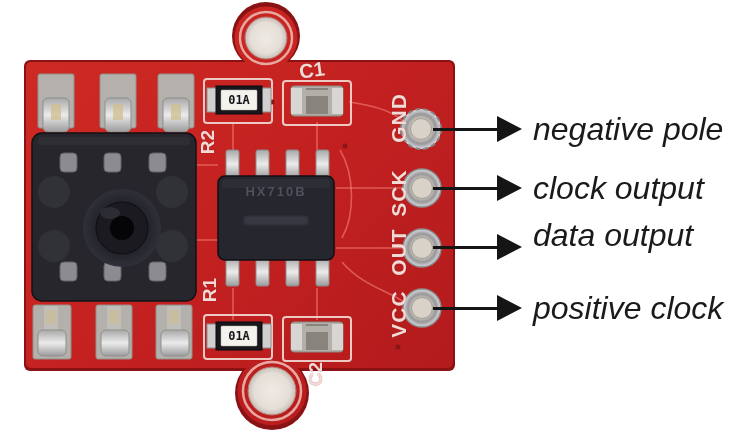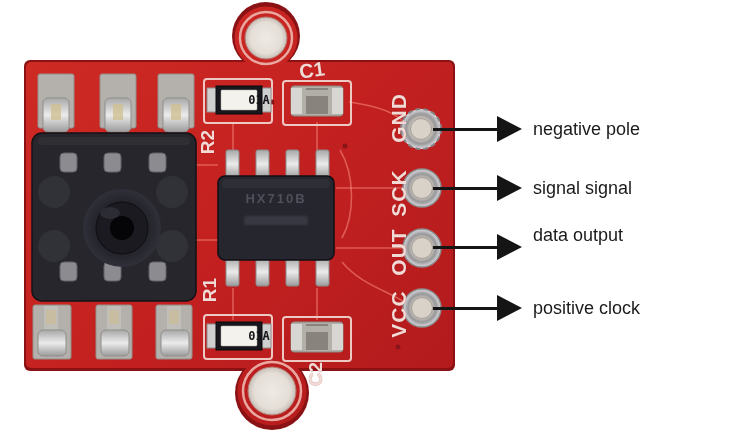--- a/index.html
+++ b/index.html
@@ -9,31 +9,31 @@
   .ov{position:absolute;z-index:3;}
   
   .silk{color:#f2dbd6;font-weight:bold;text-align:center;
         font-family:"Liberation Sans",sans-serif;
         text-shadow:0 0 1px rgba(120,10,10,.6);}
   .rot{transform:rotate(-90deg);}
   .pinname{width:64px;height:22px;line-height:22px;font-size:21px;letter-spacing:1px;left:367px;}
   .ref{width:40px;height:20px;line-height:20px;font-size:19px;}
   
   .rmark{width:36px;height:28px;line-height:20px;text-align:center;font-size:12px;
-         font-weight:bold;color:#15151a;font-family:"DejaVu Sans Mono",monospace;margin-left:20px;}
+         font-weight:bold;color:#15151a;font-family:"DejaVu Sans Mono",monospace;}
   .chipmark{width:104px;height:16px;line-height:16px;text-align:center;font-size:13px;
             font-weight:bold;letter-spacing:2px;color:#50505c;filter:blur(.6px);}
   .chipbar{width:64px;height:9px;background:#3c3c47;border-radius:2px;filter:blur(1.1px);opacity:.85;}
   
   .ann-line{height:3px;background:#151515;left:433px;width:64px;}
   .ann-arrow{width:0;height:0;left:497px;
              border-top:13px solid transparent;border-bottom:13px solid transparent;
              border-left:25px solid #151515;}
-  .ann-label{left:533px;height:34px;line-height:34px;font-size:18px;color:#1a1a1a;
-             white-space:nowrap;}
+  .ann-label{left:533px;height:34px;line-height:34px;font-size:32px;color:#1a1a1a;
+             white-space:nowrap;font-style:italic;}
 </style>
 </head>
 <body>
 
 <div class="stage">
 
   <svg width="732" height="436" viewBox="0 0 732 436">
     <defs>
       <linearGradient id="gSilver" x1="0" y1="0" x2="0" y2="1">
         <stop offset="0" stop-color="#a8a8a8"></stop>
@@ -233,32 +233,32 @@
   <div class="ov silk ref rot" style="left:190px;top:280px;">R1</div>
   <div class="ov silk ref rot" style="left:296px;top:364px;">C2</div>
 
   <div class="ov silk pinname rot" style="top:107px;">GND</div>
   <div class="ov silk pinname rot" style="top:182px;">SCK</div>
   <div class="ov silk pinname rot" style="top:241px;">OUT</div>
   <div class="ov silk pinname rot" style="top:303px;">VCC</div>
 
   <div class="ov rmark" style="left:221px;top:90px;">01A</div>
   <div class="ov rmark" style="left:221px;top:326px;">01A</div>
-  <div class="ov chipmark" style="left:224px;top:191px;">HX710B</div>
+  <div class="ov chipmark" style="left:224px;top:184px;">HX710B</div>
   <div class="ov chipbar" style="left:244px;top:216px;"></div>
 
   <div>
     <div class="ov ann-line" style="top:128px;"></div>
     <div class="ov ann-arrow" style="top:116px;"></div>
     <div class="ov ann-label" style="top:112px;">negative pole</div>
   </div>
   <div>
     <div class="ov ann-line" style="top:187px;"></div>
     <div class="ov ann-arrow" style="top:175px;"></div>
-    <div class="ov ann-label" style="top:171px;">signal signal</div>
+    <div class="ov ann-label" style="top:171px;">clock output</div>
   </div>
   <div>
     <div class="ov ann-line" style="top:246px;"></div>
     <div class="ov ann-arrow" style="top:234px;"></div>
     <div class="ov ann-label" style="top:218px;">data output</div>
   </div>
   <div>
     <div class="ov ann-line" style="top:307px;"></div>
     <div class="ov ann-arrow" style="top:295px;"></div>
     <div class="ov ann-label" style="top:291px;">positive clock</div>

